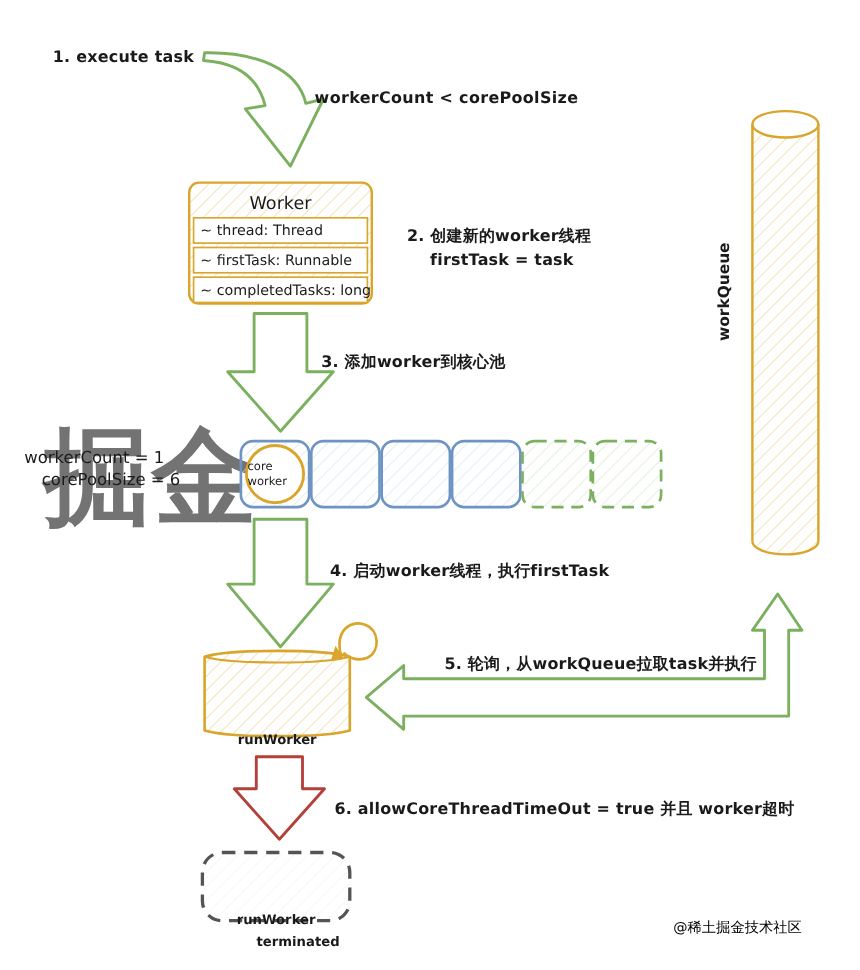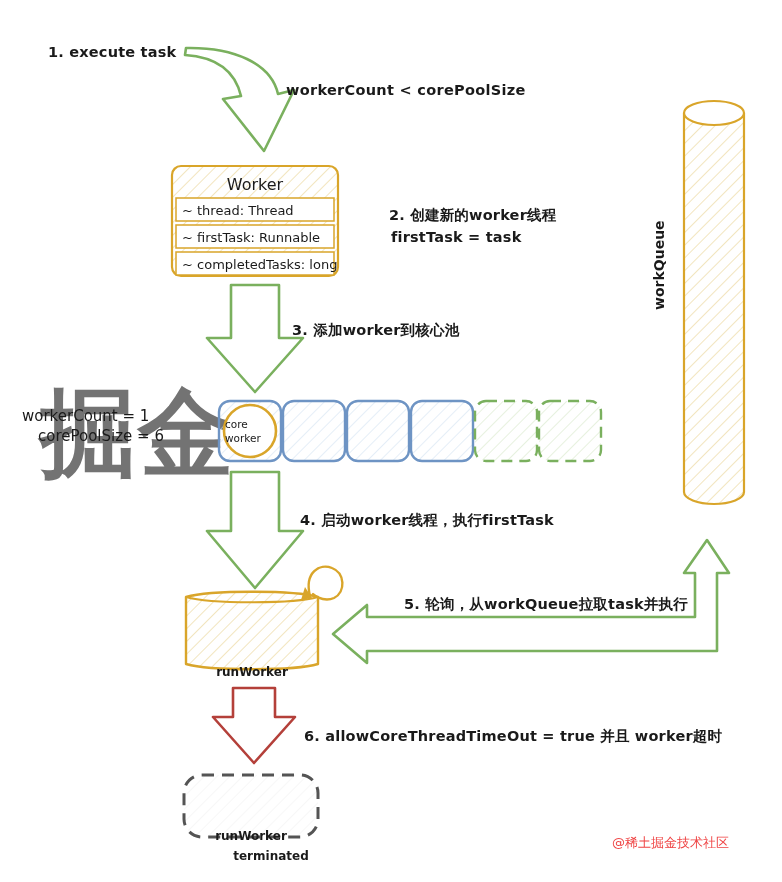--- a/index.html
+++ b/index.html
@@ -42,21 +42,21 @@
   .queue-label {
     font-size: 14px;
     font-weight: bold;
     transform: rotate(-90deg);
     transform-origin: left top;
     white-space: nowrap;
   }
   .watermark-small {
     position: absolute;
     font-size: 13px;
-    color: #ef4444;
+    color: #000000;
     font-family: "DejaVu Sans", sans-serif;
   }
   .bg-watermark {
     position: absolute;
     font-size: 96px;
     font-weight: bold;
     color: #737373;
     letter-spacing: 2px;
     user-select: none;
     font-family: "Liberation Sans", sans-serif;
@@ -153,21 +153,21 @@
   <div class="lbl step-label" style="left:48px; top:43px;">1. execute task</div>
 
   <div class="lbl mono-label" style="left:286px; top:81px;">workerCount &lt; corePoolSize</div>
 
   <div class="lbl box-title" style="left:172px; top:174px; width:166px; text-align:center;">Worker</div>
 
   <div class="lbl box-field" style="left:182px; top:202px;">~ thread: Thread</div>
   <div class="lbl box-field" style="left:182px; top:229px;">~ firstTask: Runnable</div>
   <div class="lbl box-field" style="left:182px; top:256px;">~ completedTasks: long</div>
 
-  <div class="lbl step-label" style="left:370px; top:206px;margin-left:19px;">2. 创建新的worker线程</div>
+  <div class="lbl step-label" style="left:370px; top:206px;">2. 创建新的worker线程</div>
   <div class="lbl step-label" style="left:391px; top:228px;">firstTask = task</div>
 
   <div class="lbl step-label" style="left:292px; top:321px;">3. 添加worker到核心池</div>
 
   <div class="lbl cfg-label" style="left:22px; top:405px;">workerCount = 1</div>
   <div class="lbl cfg-label" style="left:38px; top:425px;">corePoolSize = 6</div>
 
   <div class="lbl tiny-label" style="left:225px; top:418px; width:50px;">core</div>
   <div class="lbl tiny-label" style="left:225px; top:432px; width:50px;">worker</div>
 

